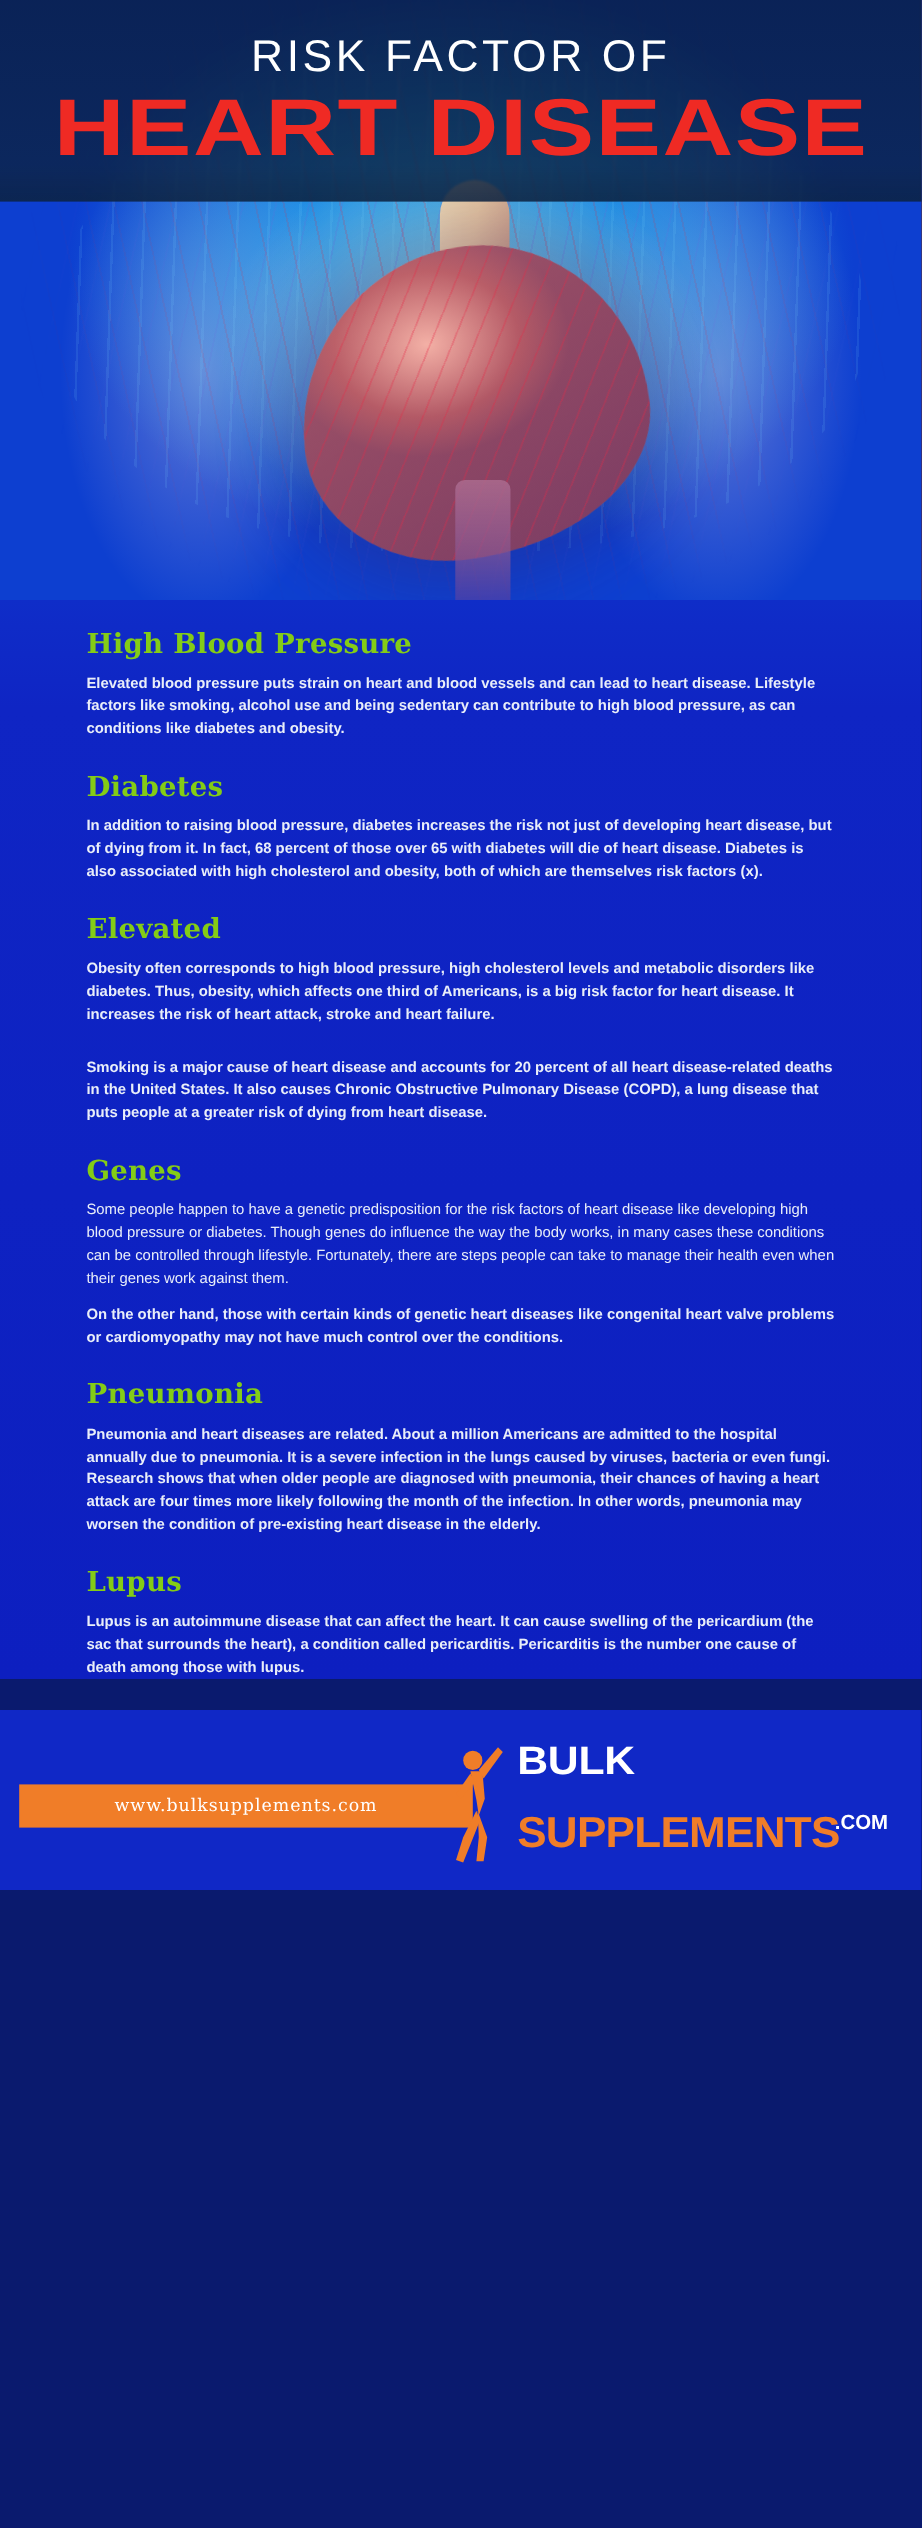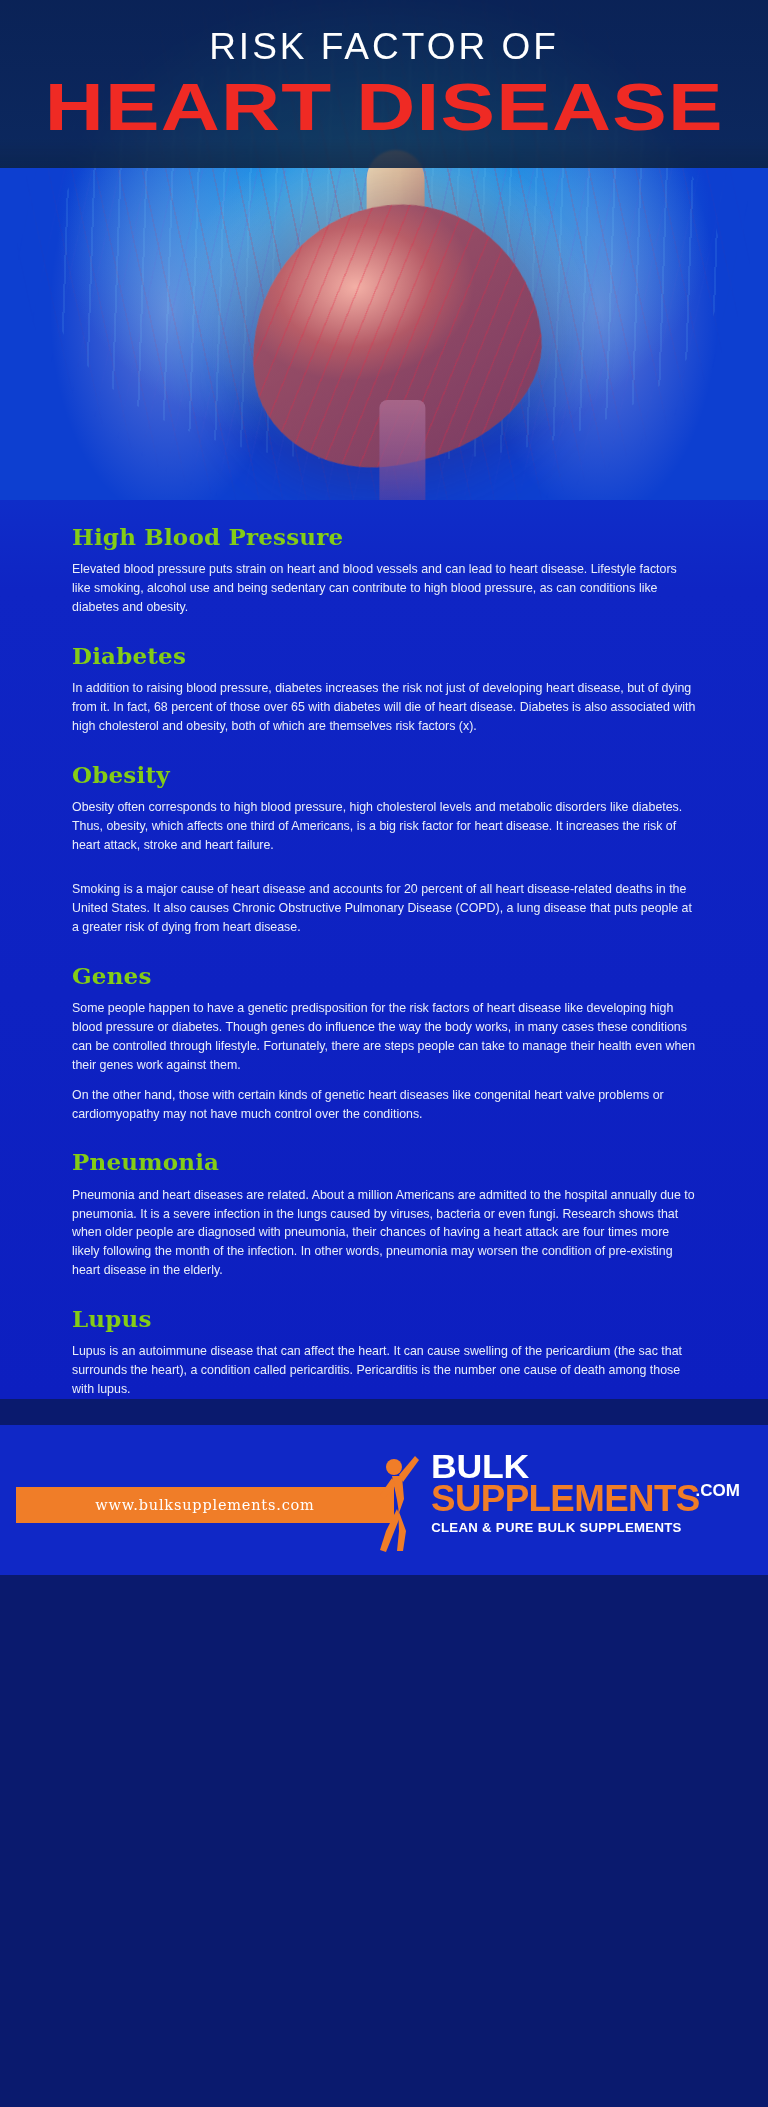--- a/index.html
+++ b/index.html
@@ -180,21 +180,21 @@
     margin-bottom: 11px;
     line-height: 1.1;
   }
   .section-para {
     color: #e9eef9;
     font-size: 12.4px;
     line-height: 1.52;
     margin-bottom: 11px;
     font-family: "Liberation Sans", sans-serif;
   }
-  .section-para:last-child { margin-bottom: 0; }
+  .section-para:last-child { margin-bottom: 0; font-weight: bold; }
 
   
   .footer {
     position: relative;
     width: 768px;
     height: 150px;
     background: #1023c4;
     overflow: hidden;
   }
   .footer-bg {
@@ -220,21 +220,21 @@
   }
   .logo {
     position: absolute;
     right: 28px;
     top: 26px;
     display: flex;
     align-items: flex-start;
     gap: 10px;
   }
   .logo-figure { width: 46px; height: 104px; flex: none; }
-  .logo-words { display: flex; flex-direction: column; }
+  .logo-words { display: flex; flex-direction: column; gap: 28px; }
   .logo-bulk {
     color: #ffffff;
     font-size: 33px;
     font-weight: 700;
     letter-spacing: -0.2px;
     line-height: 0.95;
     transform: scaleX(1.08);
     transform-origin: left;
     font-family: "Liberation Sans Narrow", "Liberation Sans", sans-serif;
   }
@@ -286,21 +286,21 @@
   <div class="sections">
       <div class="section">
         <div class="section-title">High Blood Pressure</div>
         <p class="section-para">Elevated blood pressure puts strain on heart and blood vessels and can lead to heart disease. Lifestyle factors like smoking, alcohol use and being sedentary can contribute to high blood pressure, as can conditions like diabetes and obesity.</p>
       </div>
       <div class="section">
         <div class="section-title">Diabetes</div>
         <p class="section-para">In addition to raising blood pressure, diabetes increases the risk not just of developing heart disease, but of dying from it. In fact, 68 percent of those over 65 with diabetes will die of heart disease. Diabetes is also associated with high cholesterol and obesity, both of which are themselves risk factors (x).</p>
       </div>
       <div class="section">
-        <div class="section-title">Obesity</div>
+        <div class="section-title">Elevated</div>
         <p class="section-para">Obesity often corresponds to high blood pressure, high cholesterol levels and metabolic disorders like diabetes. Thus, obesity, which affects one third of Americans, is a big risk factor for heart disease. It increases the risk of heart attack, stroke and heart failure.</p>
       </div>
       <div class="section">
         <p class="section-para">Smoking is a major cause of heart disease and accounts for 20 percent of all heart disease-related deaths in the United States. It also causes Chronic Obstructive Pulmonary Disease (COPD), a lung disease that puts people at a greater risk of dying from heart disease.</p>
       </div>
       <div class="section">
         <div class="section-title">Genes</div>
         <p class="section-para">Some people happen to have a genetic predisposition for the risk factors of heart disease like developing high blood pressure or diabetes. Though genes do influence the way the body works, in many cases these conditions can be controlled through lifestyle. Fortunately, there are steps people can take to manage their health even when their genes work against them.</p>
         <p class="section-para">On the other hand, those with certain kinds of genetic heart diseases like congenital heart valve problems or cardiomyopathy may not have much control over the conditions.</p>
       </div>

